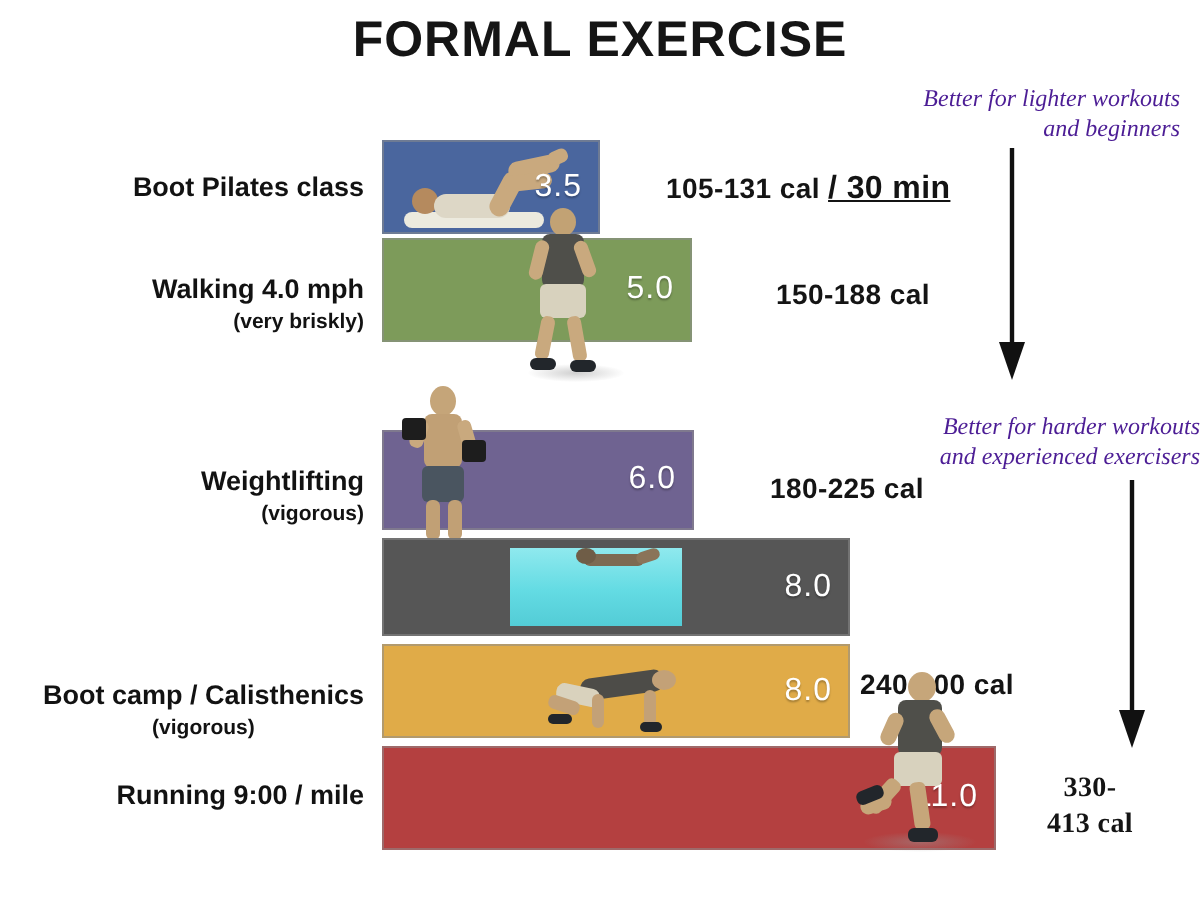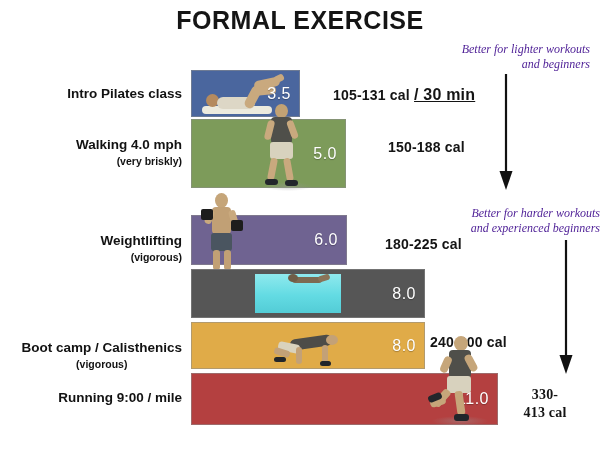--- a/index.html
+++ b/index.html
@@ -141,35 +141,35 @@
 
   <div id="title">FORMAL EXERCISE</div>
 
   <div class="note" style="left:420px; top:42px; width:170px;">
     <div>Better for lighter workouts</div>
     <div>and beginners</div>
   </div>
 
   <div class="note" style="left:440px; top:206px; width:160px;">
     <div>Better for harder workouts</div>
-    <div>and experienced beginners</div>
+    <div>and experienced exercisers</div>
   </div>
 
   <svg class="arrow" style="left:492px; top:74px;" width="28" height="118">
     <line x1="14" y1="0" x2="14" y2="100" stroke="#111111" stroke-width="2.2"></line>
     <polygon points="14,116 7.5,97 20.5,97" fill="#111111"></polygon>
   </svg>
 
   <svg class="arrow" style="left:552px; top:240px;" width="28" height="136">
     <line x1="14" y1="0" x2="14" y2="118" stroke="#111111" stroke-width="2.2"></line>
     <polygon points="14,134 7.5,115 20.5,115" fill="#111111"></polygon>
   </svg>
 
   <div class="row-label" style="top:86px;">
-    <span class="main">Intro Pilates class</span>
+    <span class="main">Boot Pilates class</span>
   </div>
 
   <div class="bar" id="bar-pilates" style="top:70px; width:109px; height:47px; background:#4a669e;">
 
     <div class="figure">
       <div class="sk matpad" style="left:10px; top:35px; width:70px; height:8px; border-radius:4px;"></div>
       <div class="sk skin" style="left:14px; top:23px; width:13px; height:13px; border-radius:50%; background:#b58a5e;"></div>
       <div class="sk" style="left:25px; top:26px; width:38px; height:12px; border-radius:6px; background:#ddd7c6;"></div>
       <div class="sk skin" style="left:56px; top:14px; width:10px; height:24px; border-radius:5px; transform:rotate(28deg);"></div>
       <div class="sk skin" style="left:62px; top:8px; width:26px; height:9px; border-radius:5px; transform:rotate(-12deg);"></div>
@@ -182,21 +182,21 @@
   <div class="cal" style="left:333px; top:86px;">
     <span>105-131 cal</span>
     <span class="unit">/ 30 min</span>
   </div>
 
   <div class="row-label" style="top:137px;">
     <span class="main">Walking 4.0 mph</span>
     <span class="sub">(very briskly)</span>
   </div>
 
-  <div class="bar" id="bar-walking" style="top:119px; width:155px; height:69px; background:#7d9b5a;">
+  <div class="bar" id="bar-walking" style="top:119px; width:155px; height:52px; background:#7d9b5a;">
     <span class="met">5.0</span>
   </div>
 
   <div class="figure" style="left:258px; top:104px; width:54px; height:90px;">
     <div class="shadow" style="left:6px; top:78px; width:48px; height:9px;"></div>
     <div class="sk skin" style="left:17px; top:0px; width:13px; height:14px; border-radius:50%; background:#c2a274;"></div>
     <div class="sk shirt" style="left:13px; top:13px; width:21px; height:27px; border-radius:4px;"></div>
     <div class="sk skin" style="left:8px; top:16px; width:7px; height:20px; border-radius:4px; transform:rotate(14deg);"></div>
     <div class="sk skin" style="left:31px; top:16px; width:7px; height:19px; border-radius:4px; transform:rotate(-20deg);"></div>
     <div class="sk short" style="left:12px; top:38px; width:23px; height:17px; border-radius:3px;"></div>

